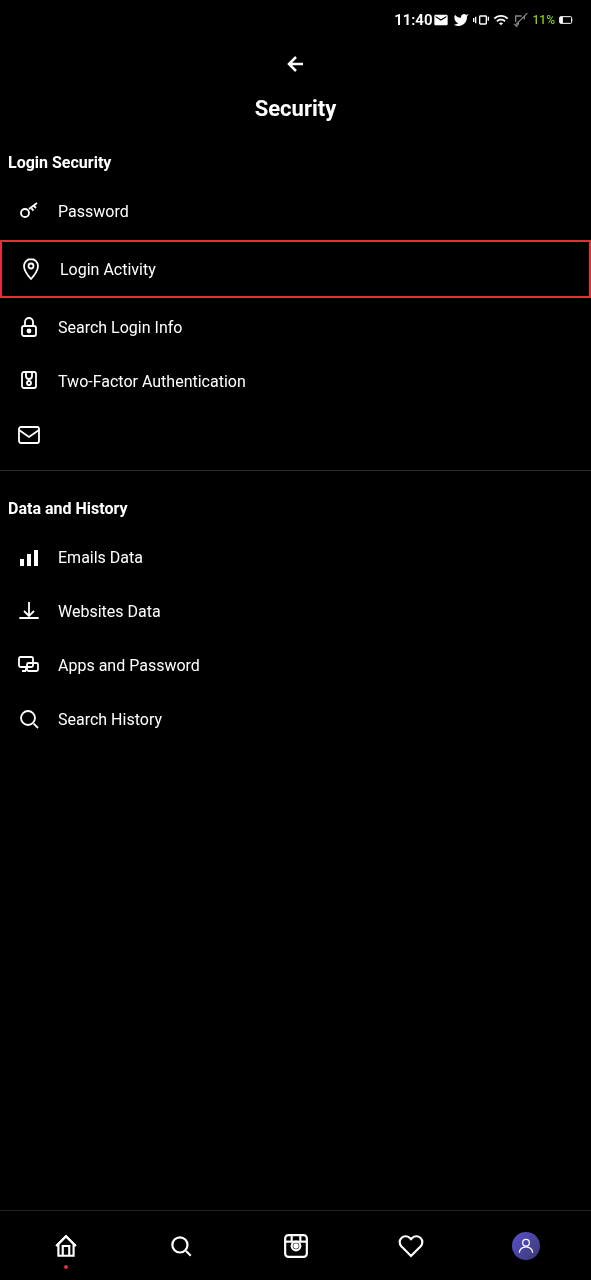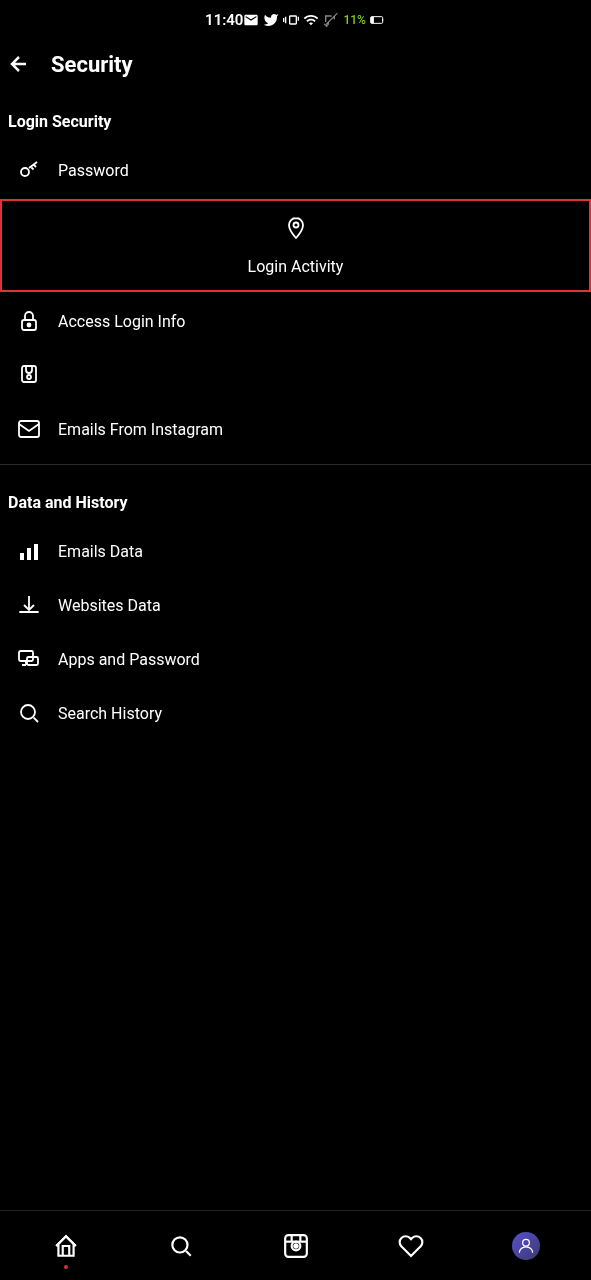--- a/index.html
+++ b/index.html
@@ -14,21 +14,21 @@
       font-family: -apple-system, BlinkMacSystemFont, 'Segoe UI', Roboto, sans-serif;
       width: 591px;
       min-height: 1280px;
       position: relative;
       overflow-x: hidden;
     }
 
     
     .status-bar {
       display: flex;
-      justify-content: center;
+      justify-content: flex-end;
       align-items: center;
       padding: 8px 16px 4px 16px;
       height: 36px;
     }
 
     .status-time {
       font-size: 15px;
       font-weight: 600;
       color: #ffffff;
     }
@@ -49,22 +49,23 @@
 
     .battery-text {
       font-size: 12px;
       font-weight: 500;
     }
 
     
     .header {
       display: flex;
       align-items: center;
-      padding: 12px 3px;
+      padding: 12px 12px;
       gap: 16px;
+      flex-direction: column;
     }
 
     .back-btn {
       background: none;
       border: none;
       color: #ffffff;
       cursor: pointer;
       padding: 4px;
       display: flex;
       align-items: center;
@@ -91,21 +92,20 @@
       padding: 14px 16px;
       gap: 16px;
       cursor: pointer;
       position: relative;
       text-align: center;
     }
 
     .menu-item.highlighted {
       border: 2px solid #e0303a;
       margin: 2px 0;
-      flex-direction: column;
     }
 
     .menu-icon {
       width: 26px;
       height: 26px;
       display: flex;
       align-items: center;
       justify-content: center;
       flex-shrink: 0;
     }
@@ -260,41 +260,41 @@
 </div>
 
 <div class="menu-item">
   <div class="menu-icon">
     <svg viewBox="0 0 24 24">
       <rect x="5" y="11" width="14" height="10" rx="2"></rect>
       <path d="M8 11V7a4 4 0 018 0v4"></path>
       <circle cx="12" cy="16" r="1.5" fill="white"></circle>
     </svg>
   </div>
-  <span class="menu-label">Access Login Info</span>
+  <span class="menu-label">Search Login Info</span>
 </div>
 
 <div class="menu-item">
   <div class="menu-icon">
     <svg viewBox="0 0 24 24">
       <rect x="5" y="3" width="14" height="16" rx="2"></rect>
       <path d="M9 3v4a3 3 0 006 0V3"></path>
       <circle cx="12" cy="14" r="2"></circle>
     </svg>
   </div>
+  <span class="menu-label">Two-Factor Authentication</span>
 </div>
 
 <div class="menu-item">
   <div class="menu-icon">
     <svg viewBox="0 0 24 24">
       <rect x="2" y="4" width="20" height="16" rx="2"></rect>
       <path d="M2 7l10 7 10-7"></path>
     </svg>
   </div>
-  <span class="menu-label">Emails From Instagram</span>
 </div>
 
 <div class="divider"></div>
 
 <div class="section-header">Data and History</div>
 
 <div class="menu-item">
   <div class="menu-icon">
     <svg viewBox="0 0 24 24">
       <rect x="3" y="14" width="4" height="7" fill="white" stroke="none"></rect>

